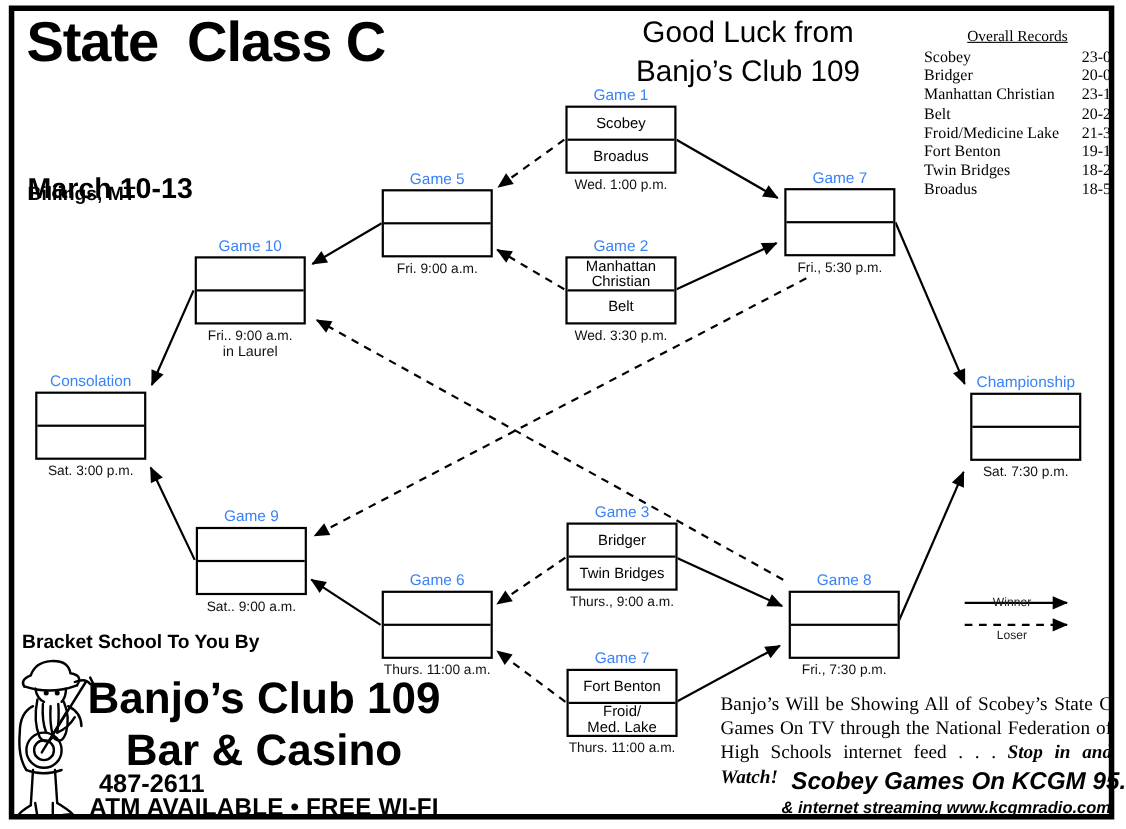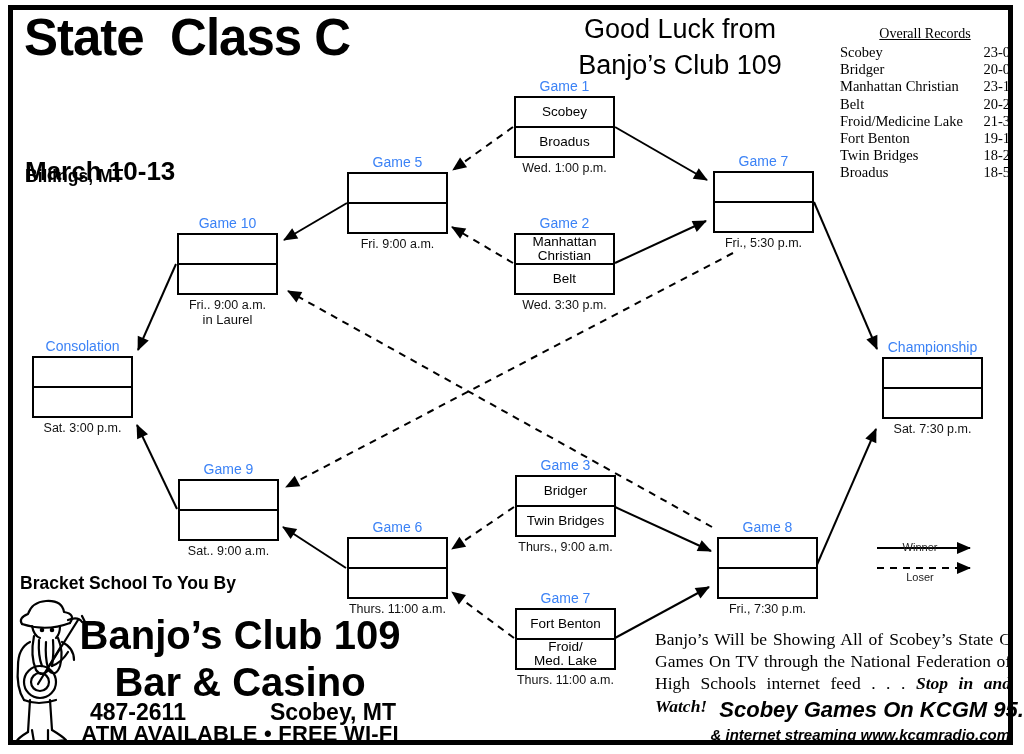--- a/index.html
+++ b/index.html
@@ -282,15 +282,14 @@
     <path d="M22,104 L20,136 M42,104 L44,134"></path>
     <path d="M20,136 Q10,142 8,146 L26,146 L24,134"></path>
     <path d="M44,134 Q54,140 58,144 L40,146 L40,134"></path>
   </g>
 </svg>
 
 <div class="sp-name">Banjo’s Club 109</div>
 <div class="sp-type">Bar &amp; Casino</div>
 <div class="sp-phone">
   <span>487-2611</span>
-  <span>Scobey, MT</span>
 </div>
 <div class="sp-amen">ATM AVAILABLE • FREE WI-FI</div>
 
 </body></html>

